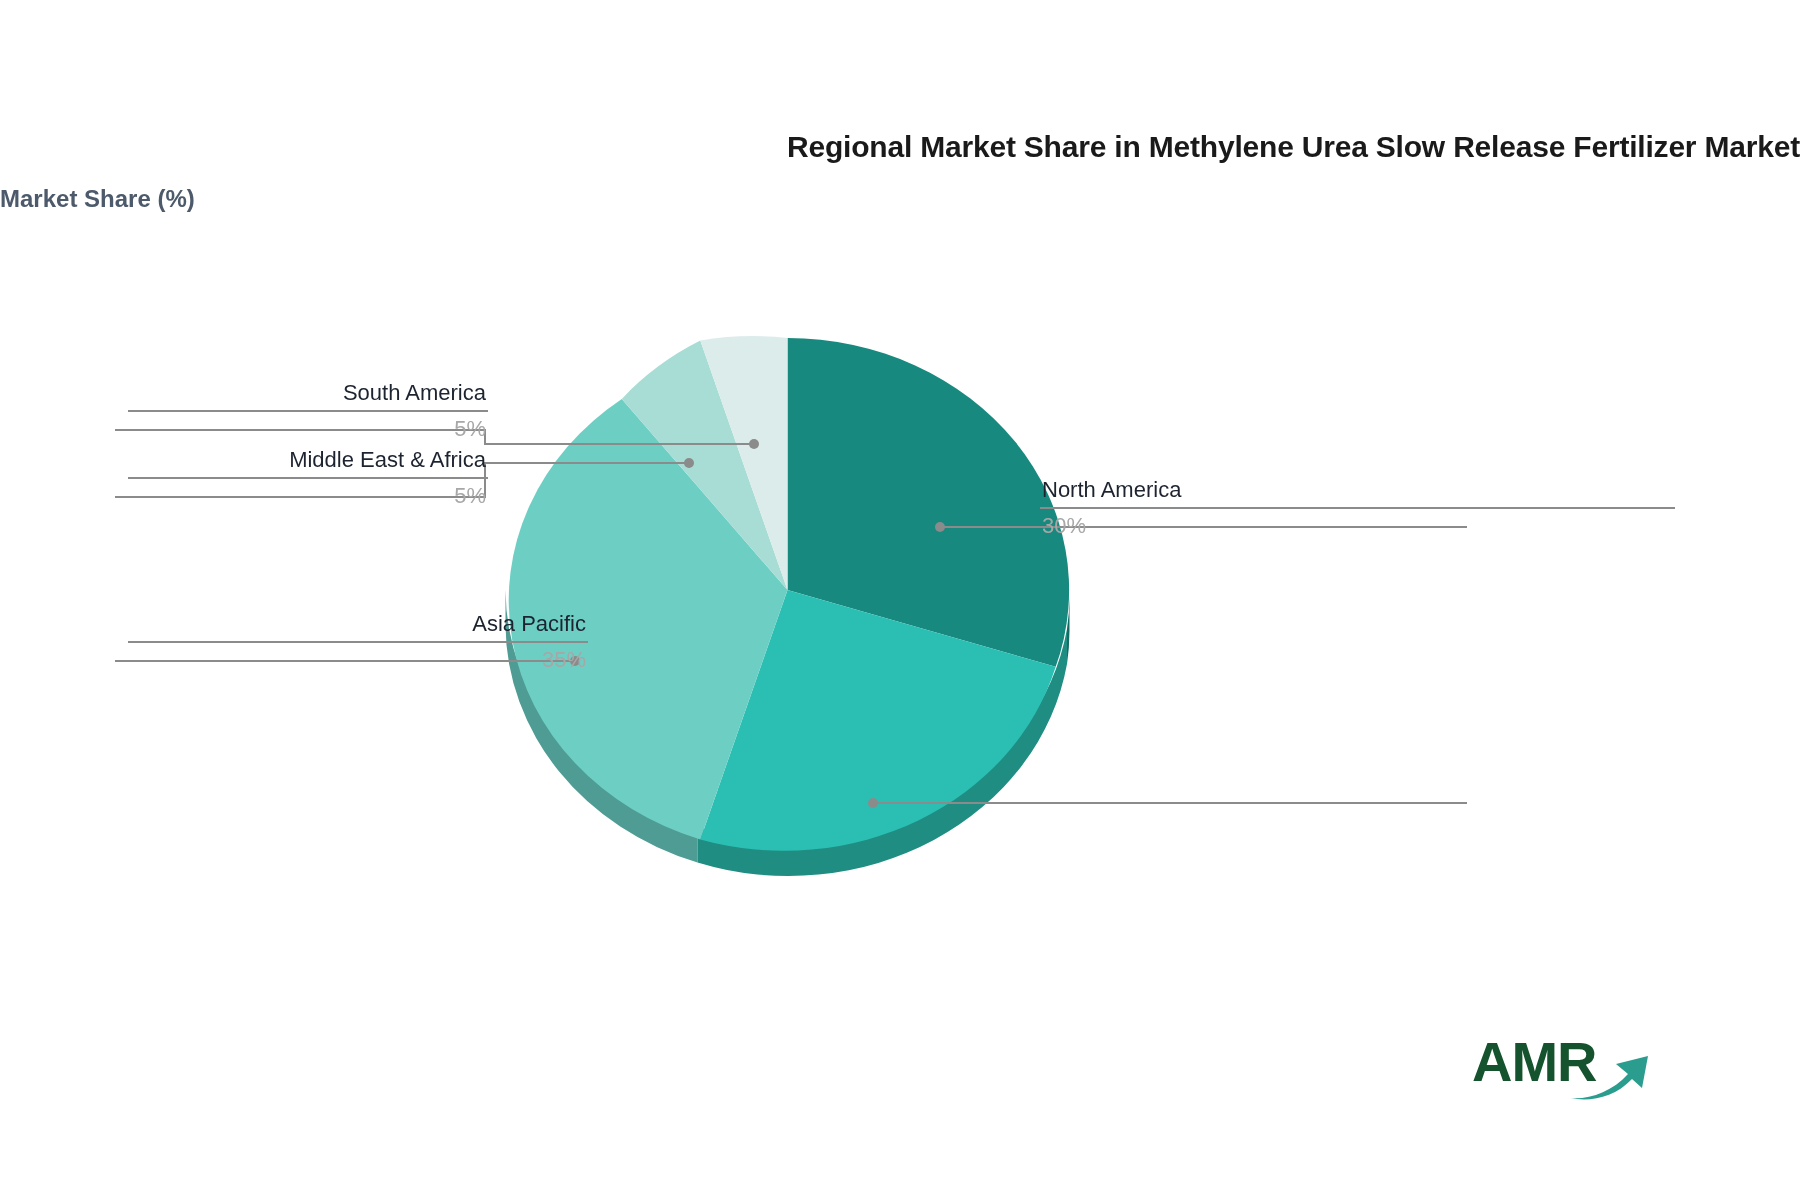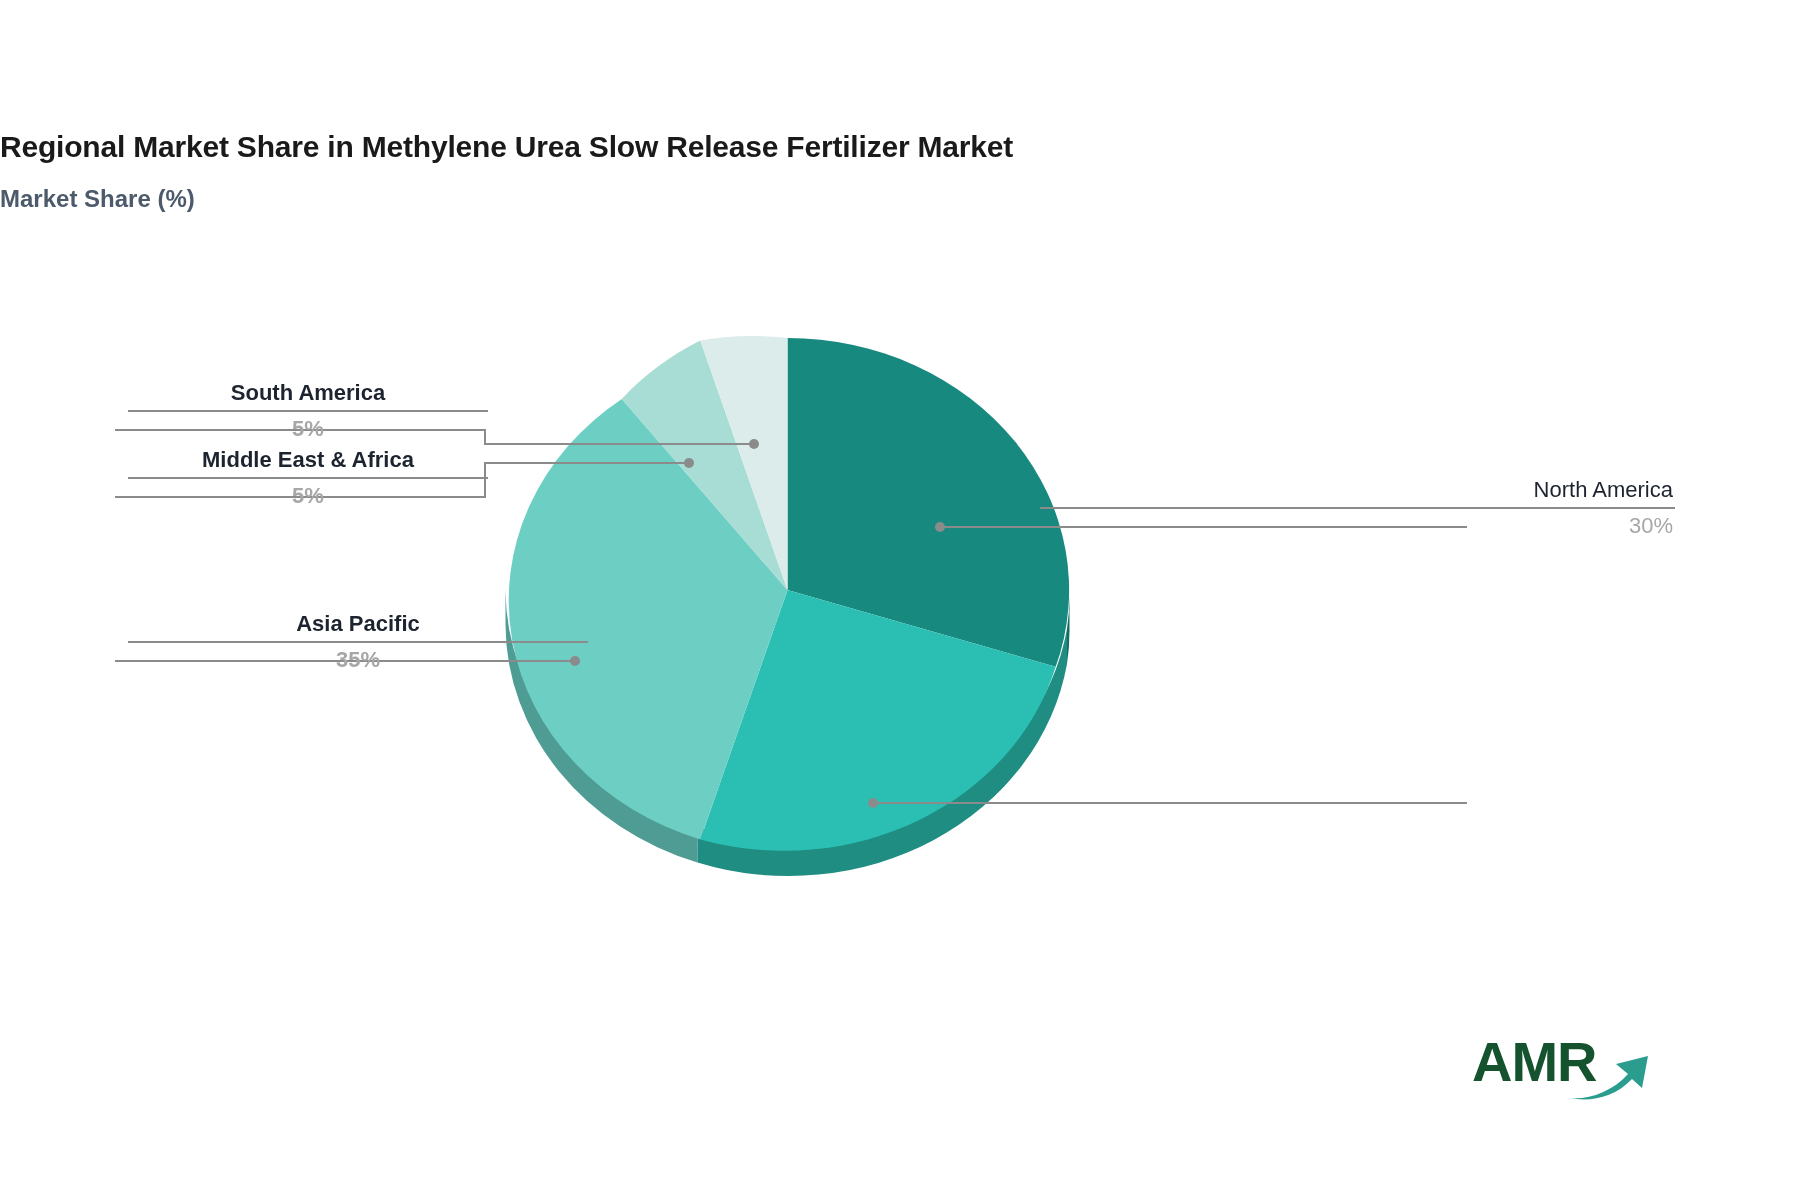--- a/index.html
+++ b/index.html
@@ -22,21 +22,21 @@
     height: 1196px;
     background: #ffffff;
   }
 
   
   .chart-title {
     position: absolute;
     left: 0;
     top: 130px;
     width: 1800px;
-    text-align: left;
+    text-align: right;
     font-size: 30px;
     font-weight: bold;
     color: #1a1a1a;
     letter-spacing: -0.2px;
   }
   .chart-subtitle {
     position: absolute;
     left: 0;
     top: 185px;
     width: 1520px;
@@ -67,22 +67,22 @@
   .callout .cl-rule {
     height: 0;
     border-top: 2px solid #8b8b8b;
   }
   .callout .cl-value {
     font-size: 22px;
     color: #a7a7a7;
     line-height: 34px;
     padding: 0 2px;
   }
-  .callout.left { text-align: center; font-weight: bold; }
-  .callout.right { text-align: right; }
+  .callout.left { text-align: right; }
+  .callout.right { text-align: left; }
 
   
   #amr-logo {
     position: absolute;
     left: 1472px;
     top: 1034px;
     width: 180px;
     height: 70px;
   }
   #amr-logo .amr-text {

